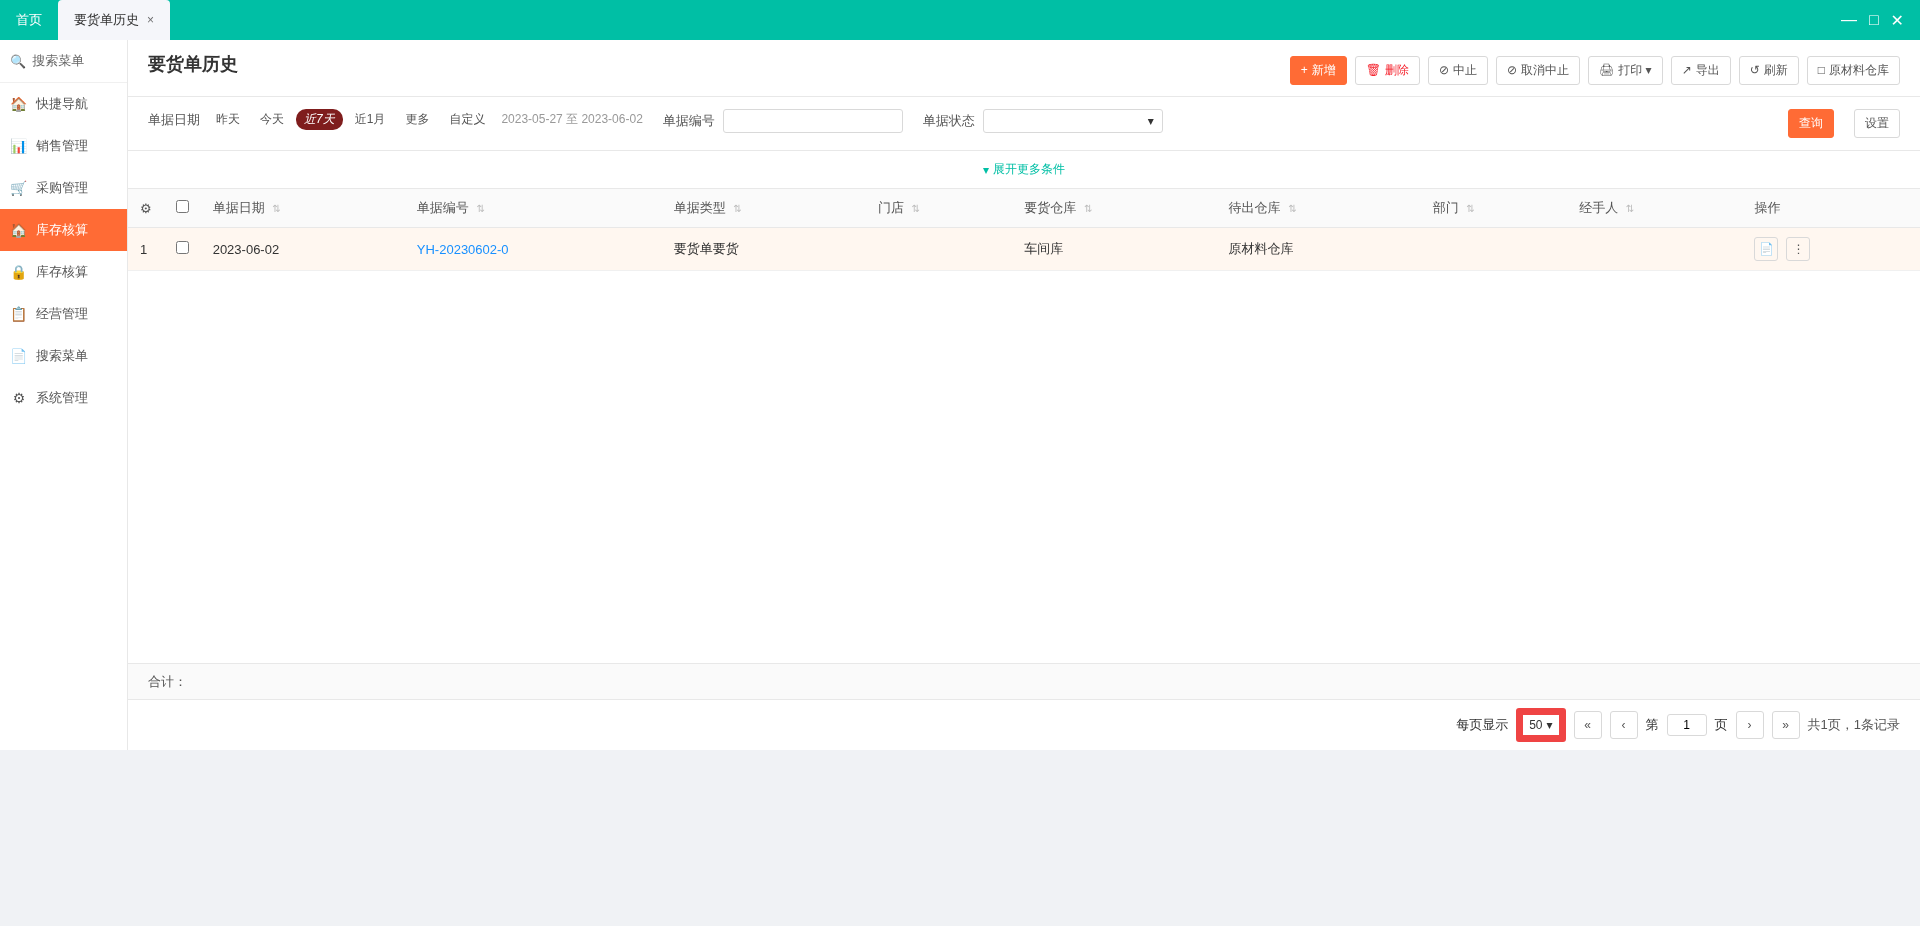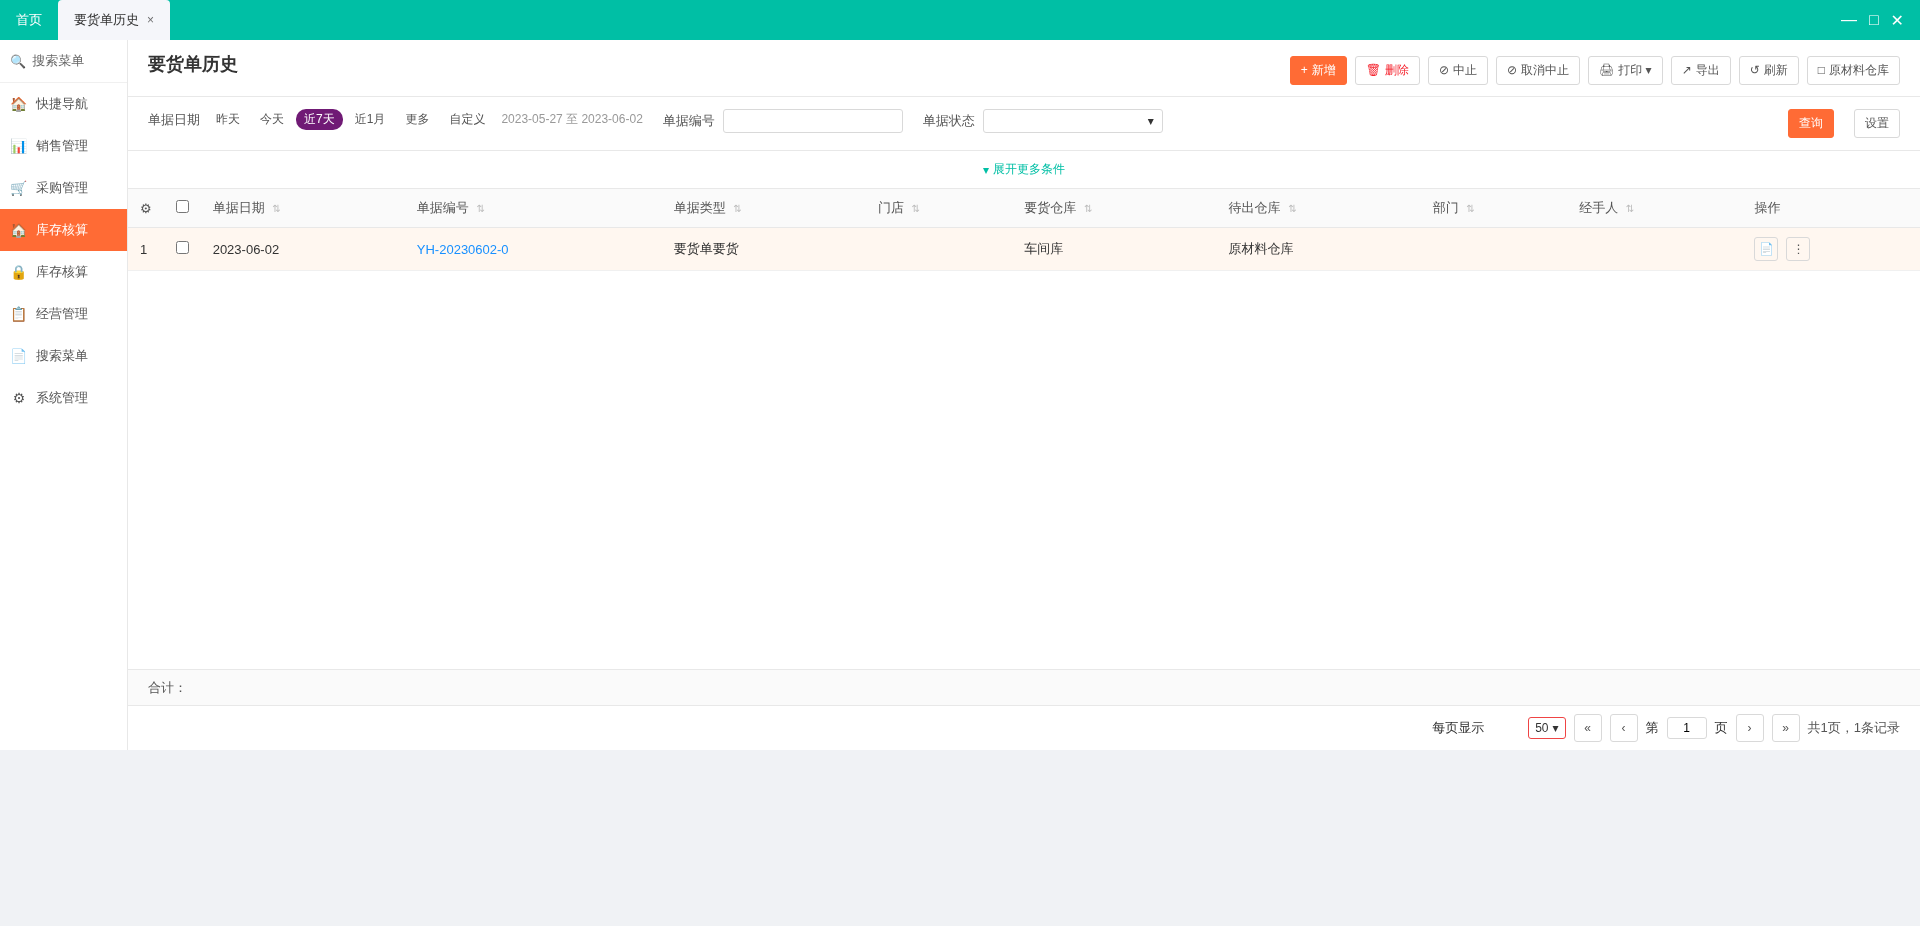--- a/index.html
+++ b/index.html
@@ -30,21 +30,21 @@
     .toolbar-btn { display: flex; align-items: center; gap: 4px; padding: 5px 10px; border: 1px solid #d9d9d9; background: #fff; color: #555; border-radius: 3px; cursor: pointer; font-size: 12px; white-space: nowrap; }
     .toolbar-btn.primary { background: #ff6b35; border-color: #ff6b35; color: #fff; }
     .toolbar-btn.danger { color: #f5222d; }
 
     
     .filter-bar { background: #fff; padding: 12px 20px; border-bottom: 1px solid #e8e8e8; display: flex; align-items: flex-start; gap: 20px; flex-wrap: wrap; }
     .filter-group { display: flex; align-items: center; gap: 8px; }
     .filter-label { color: #555; font-size: 13px; white-space: nowrap; }
     .date-shortcuts { display: flex; gap: 4px; }
     .date-shortcut { padding: 2px 8px; border-radius: 10px; font-size: 12px; cursor: pointer; color: #555; }
-    .date-shortcut.active { background: #701a75; color: #fff; }
+    .date-shortcut.active { background: #7f1d1d; color: #fff; font-style: italic; }
     .date-range { font-size: 12px; color: #999; }
     .filter-input { border: 1px solid #d9d9d9; border-radius: 3px; padding: 4px 8px; font-size: 12px; width: 180px; outline: none; }
     .filter-select { border: 1px solid #d9d9d9; border-radius: 3px; padding: 4px 8px; font-size: 12px; width: 180px; background: #fff; cursor: pointer; display: flex; align-items: center; justify-content: space-between; }
     .expand-btn { display: flex; align-items: center; gap: 4px; color: #00bfa5; font-size: 12px; cursor: pointer; padding: 4px 8px; }
 
     
     .table-area { flex: 1; overflow: auto; background: #fff; margin: 0; }
     .data-table { width: 100%; border-collapse: collapse; font-size: 13px; }
     .data-table thead tr { background: #fafafa; }
     .data-table th { padding: 10px 12px; border-bottom: 1px solid #e8e8e8; color: #555; font-weight: normal; text-align: left; white-space: nowrap; position: relative; }
@@ -56,21 +56,21 @@
     .op-icon { width: 24px; height: 24px; display: flex; align-items: center; justify-content: center; border: 1px solid #d9d9d9; border-radius: 3px; cursor: pointer; font-size: 12px; color: #555; }
     .settings-icon-col { width: 30px; }
     .checkbox-col { width: 30px; }
 
     
     .footer-bar { background: #fafafa; border-top: 1px solid #e8e8e8; padding: 8px 20px; display: flex; align-items: center; font-size: 13px; color: #555; min-height: 36px; }
     .footer-bar .total-label { }
 
     
     .pagination-bar { background: #fff; border-top: 1px solid #e8e8e8; padding: 8px 20px; display: flex; align-items: center; justify-content: flex-end; gap: 8px; font-size: 13px; }
-    .page-size-select { border: 1px solid #ef4444; border-radius: 3px; padding: 3px 6px; font-size: 12px; display: inline-flex; align-items: center; gap: 4px; margin-left: 36px; }
+    .page-size-select { border: 7px solid #ef4444; border-radius: 3px; padding: 3px 6px; font-size: 12px; display: inline-flex; align-items: center; gap: 4px; }
     .page-nav-btn { width: 28px; height: 28px; display: flex; align-items: center; justify-content: center; border: 1px solid #d9d9d9; border-radius: 3px; cursor: pointer; color: #555; font-size: 12px; }
     .page-input { width: 40px; border: 1px solid #d9d9d9; border-radius: 3px; padding: 3px 6px; text-align: center; font-size: 12px; }
     .page-info { color: #555; }
 
     
     input[type="checkbox"] { cursor: pointer; }
 
     .content-body { flex: 1; display: flex; flex-direction: column; overflow: hidden; }
     .top-section { background: #fff; }
   </style>

